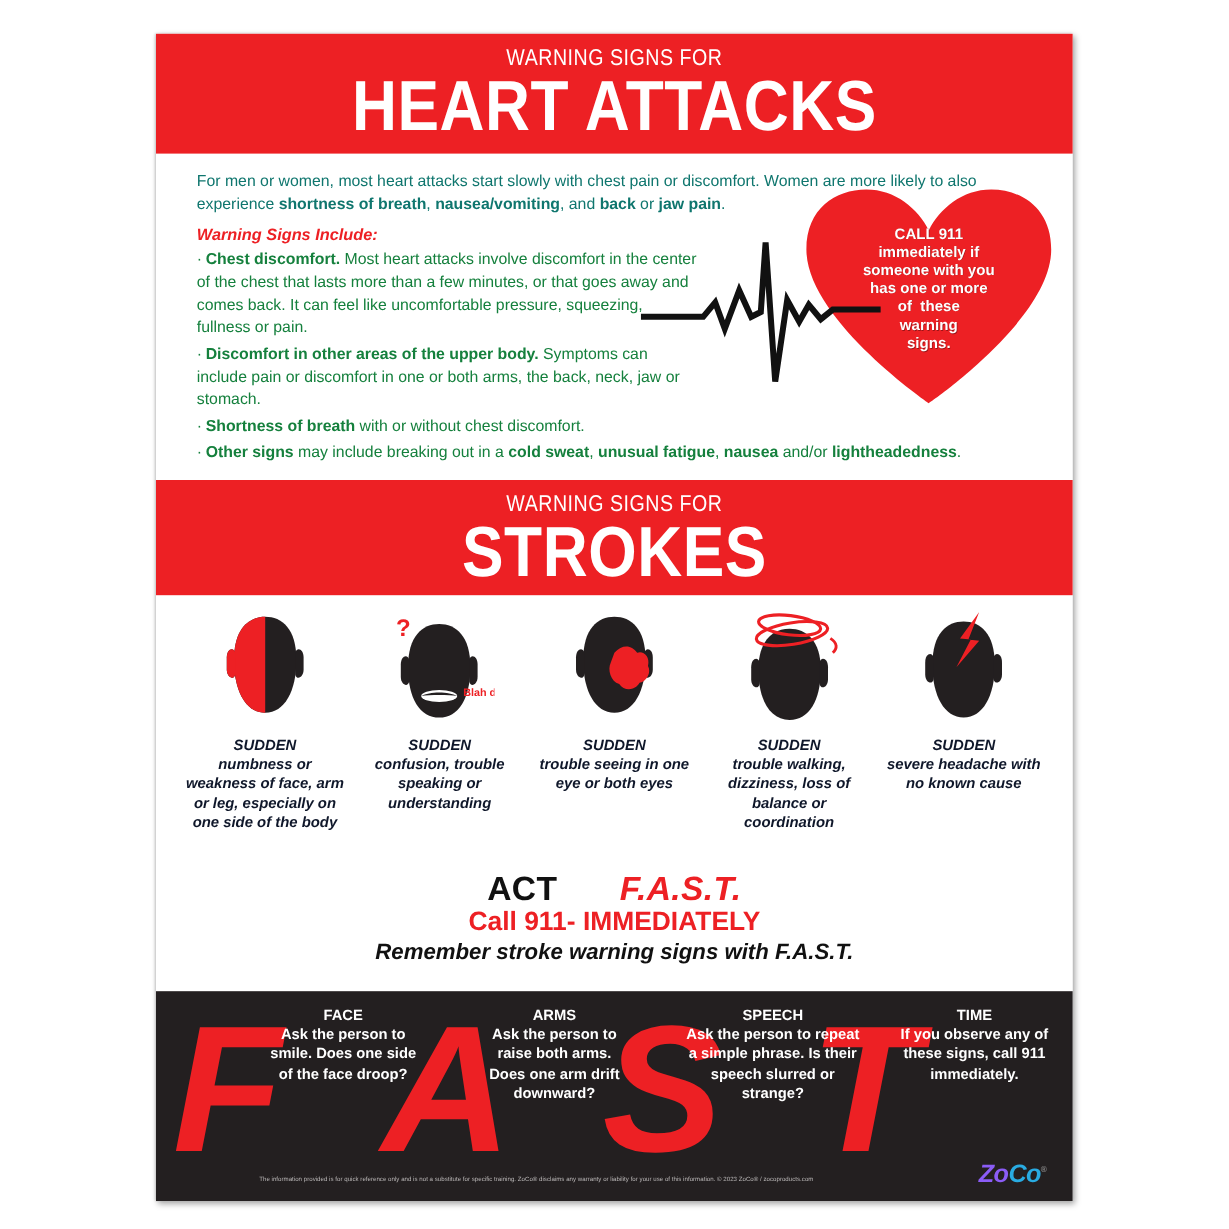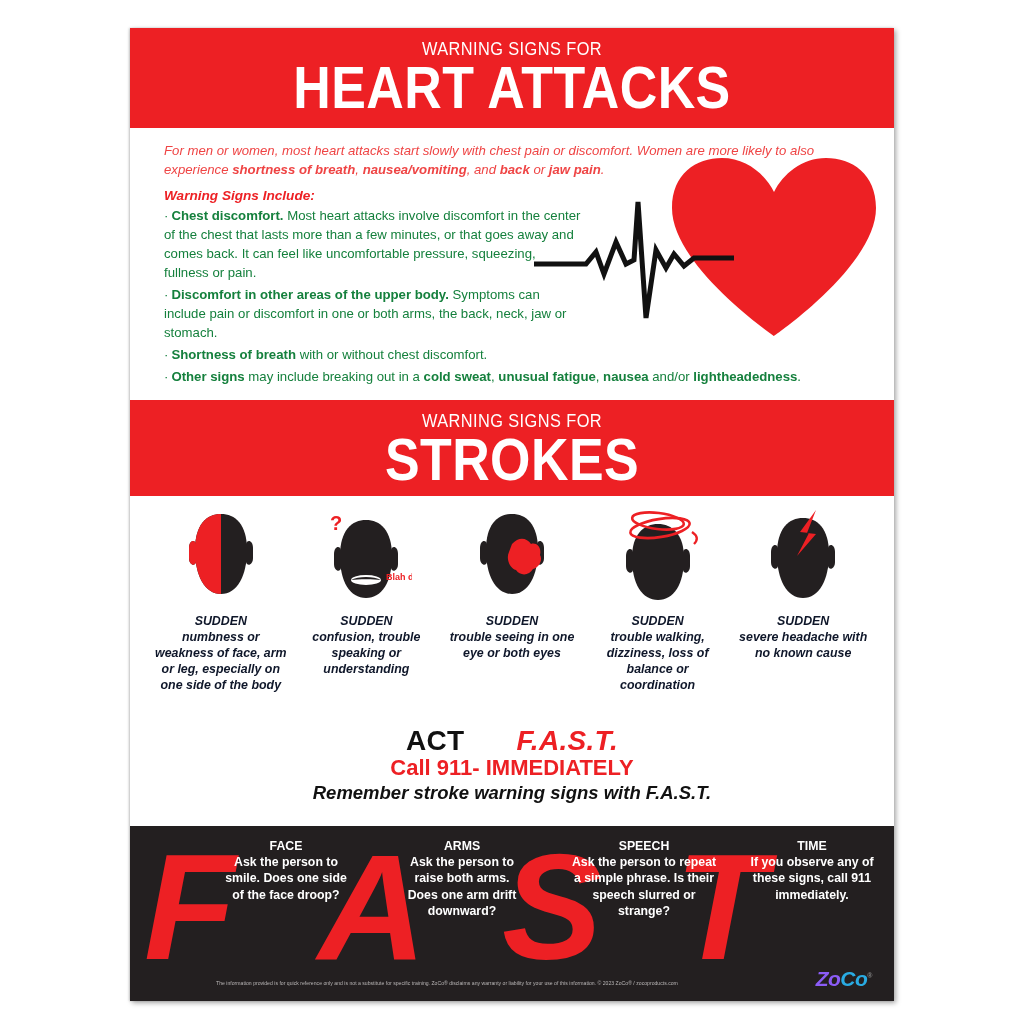--- a/index.html
+++ b/index.html
@@ -47,23 +47,22 @@
   
   #heart-body{
     position:relative;
     height:272px;
     padding:14px 20px 0 34px;
     box-sizing:border-box;
   }
   .intro{
     font-size:13.2px;
     line-height:1.42;
-    color:#ef4444;
+    color:#0f766e;
     width:712px;
-    font-style:italic;
   }
   .intro b{font-weight:bold;}
   .wsi{
     color:#ED2024;
     font-weight:bold;
     font-style:italic;
     font-size:13.6px;
     margin-top:9px;
     margin-bottom:2px;
   }
@@ -233,20 +232,29 @@
       </div>
     </div>
 
     <div id="heart-graphic">
       <svg id="ekg" viewBox="0 0 200 130">
         <polyline points="0,70 52,70 62,58 70,80 82,48 92,70 100,66 104,8 112,124 122,56 132,74 140,60 150,72 160,64 200,64" fill="none" stroke="#111" stroke-width="5" stroke-linejoin="miter"></polyline>
       </svg>
       <svg width="216" height="186" viewBox="0 0 216 186">
         <path d="M108 182 C 108 182, 6 112, 6 54 C 6 20, 30 4, 56 4 C 80 4, 99 20, 108 38 C 117 20, 136 4, 160 4 C 186 4, 210 20, 210 54 C 210 112, 108 182, 108 182 Z" fill="#ED2024"></path>
       </svg>
+      <div class="heart-text">
+        <div>CALL 911</div>
+        <div>immediately if</div>
+        <div>someone with you</div>
+        <div>has one or more</div>
+        <div>of&nbsp; these</div>
+        <div>warning</div>
+        <div>signs.</div>
+      </div>
     </div>
   </div>
 
   <div class="banner" id="banner-stroke">
     <div class="kicker">WARNING SIGNS FOR</div>
     <div class="big">STROKES</div>
   </div>
 
   <div id="stroke-body">
     <div id="icon-row">

